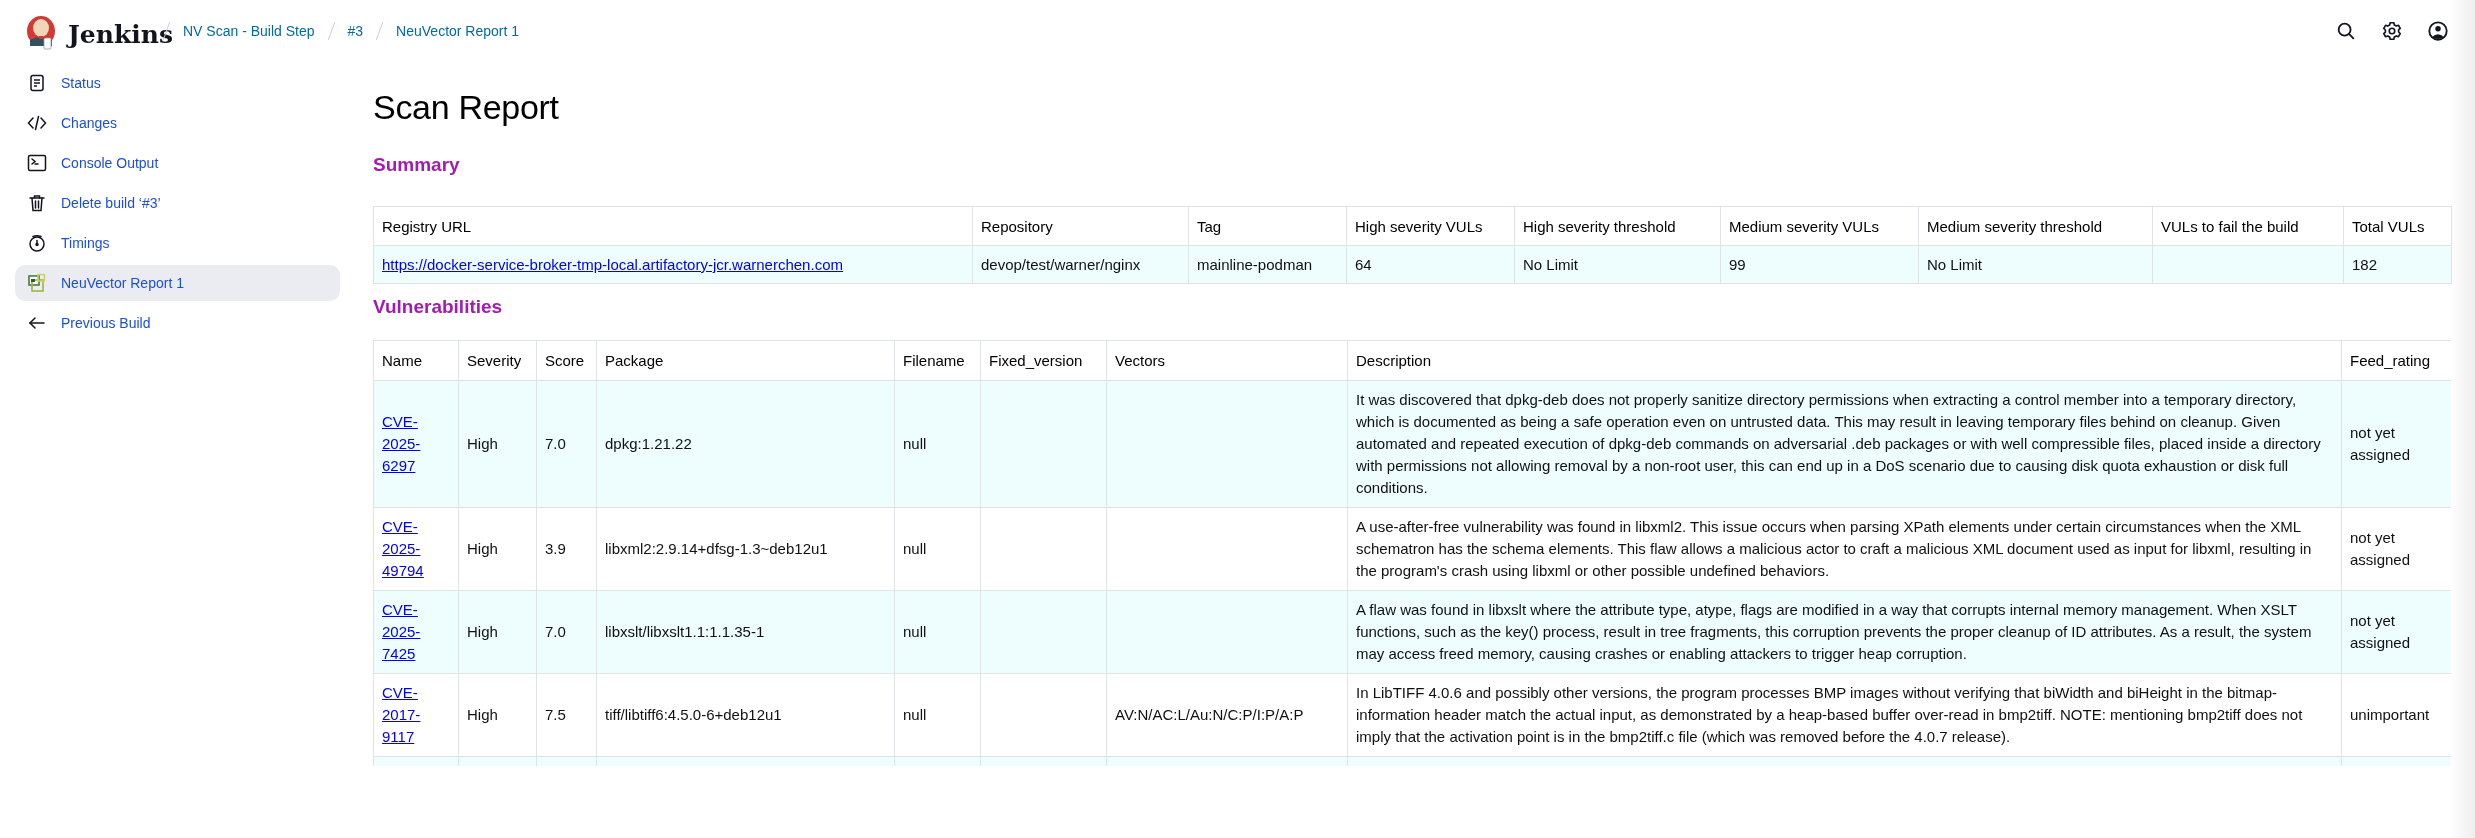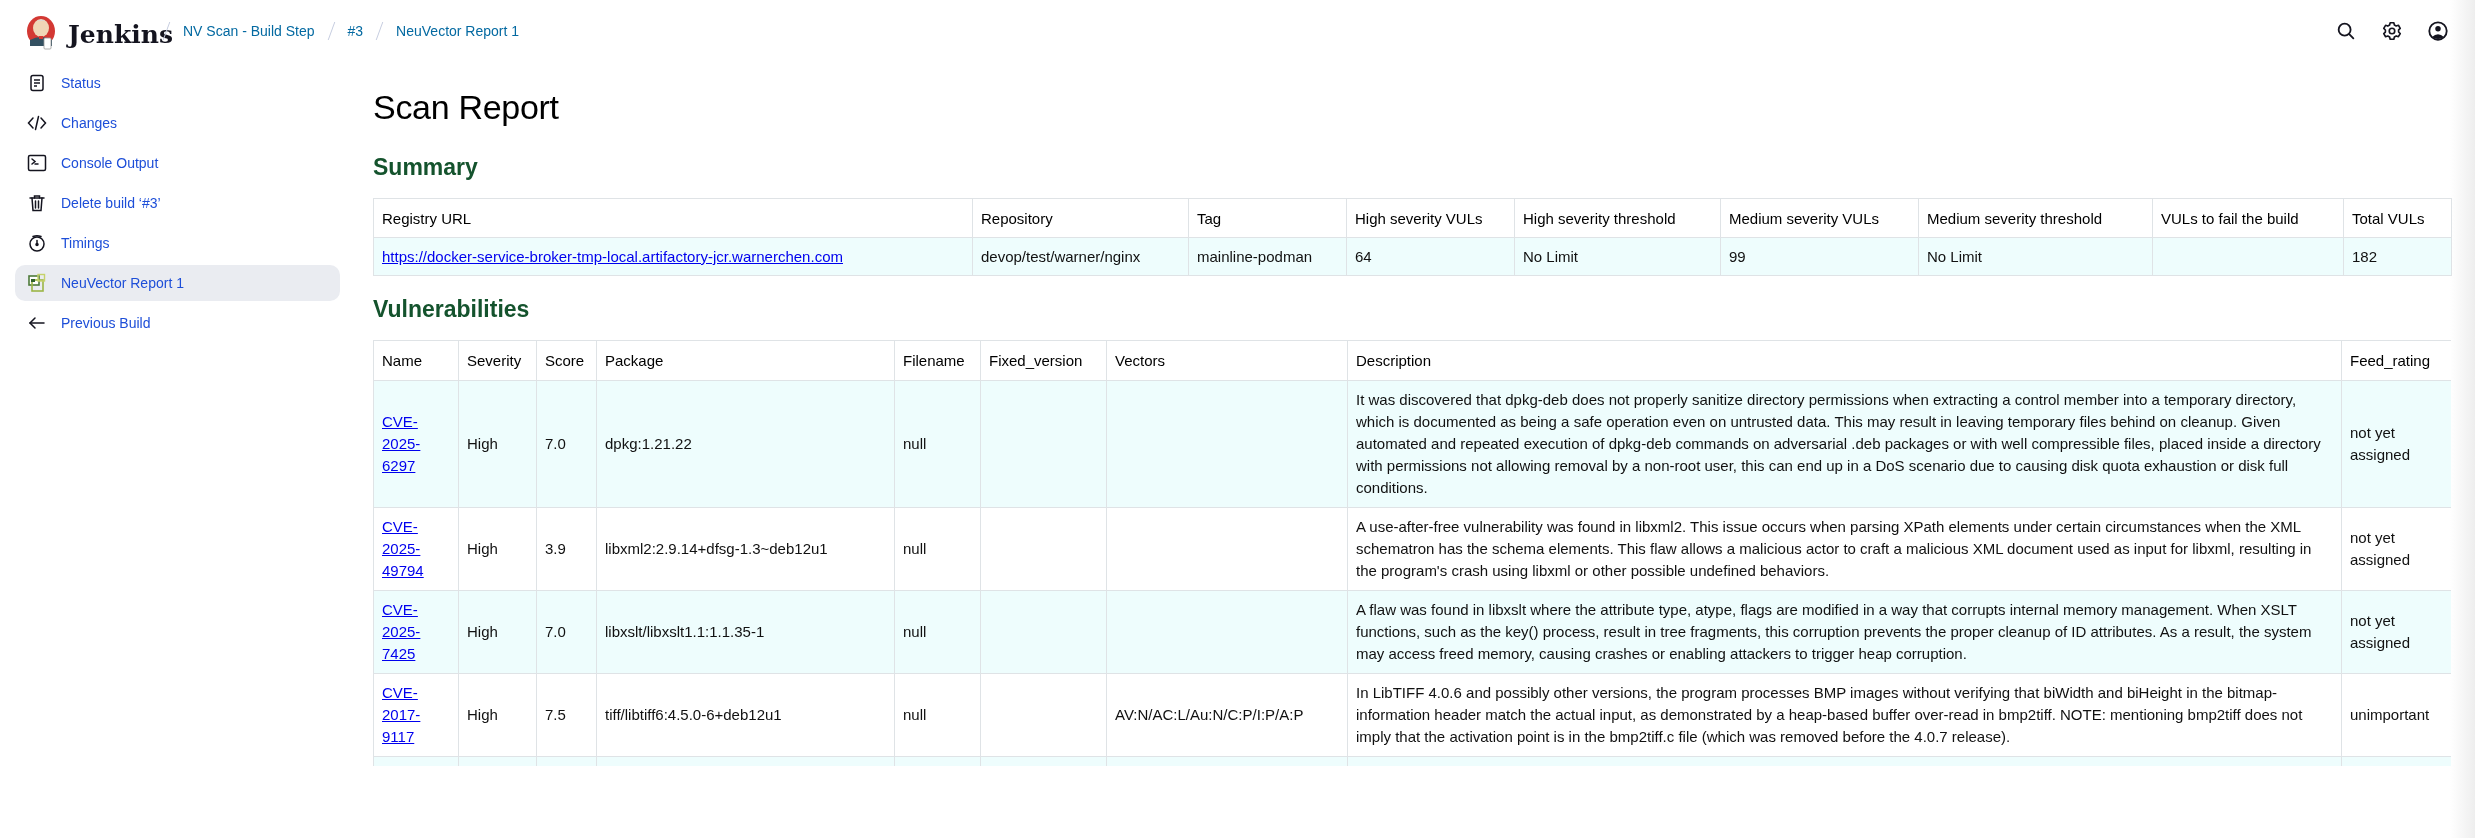--- a/index.html
+++ b/index.html
@@ -60,21 +60,21 @@
   .side-item .sicon svg { width: 20px; height: 20px; }
 
   
   .main { position: absolute; left: 373px; top: 0; width: 2077px; }
   .page-title {
     position: absolute; left: 0; top: 88px;
     font-size: 34px; font-weight: normal; color: #000;
     margin: 0; letter-spacing: -0.3px;
   }
   .section-title {
-    position: absolute; left: 0; font-size: 23px; color: #14532d; margin: 0;
+    position: absolute; left: 0; font-size: 19px; color: #a21caf; margin: 0;
   }
   table {
     border-collapse: collapse; table-layout: fixed;
     font-size: 15px; color: #111;
   }
   th, td {
     border: 1px solid #dfe3e6; padding: 0 8px; text-align: left;
     vertical-align: middle; font-weight: normal;
   }
   th { background: #ffffff; color: #000; font-weight: bold; font-weight: 500; }
@@ -219,21 +219,21 @@
     <span>Previous Build</span>
   </div>
 </div>
 
 <div class="main">
   <h1 class="page-title">Scan Report</h1>
 
   <h2 class="section-title" style="top:154px;">Summary</h2>
 
   <div class="summary-wrap">
-    <table class="summary" style="width:2078px;">
+    <table class="summary" style="width:2078px;margin-top:8px;">
       <colgroup>
         <col style="width:599px">
           <col style="width:216px">
           <col style="width:158px">
           <col style="width:168px">
           <col style="width:206px">
           <col style="width:198px">
           <col style="width:234px">
           <col style="width:191px">
           <col style="width:108px">

